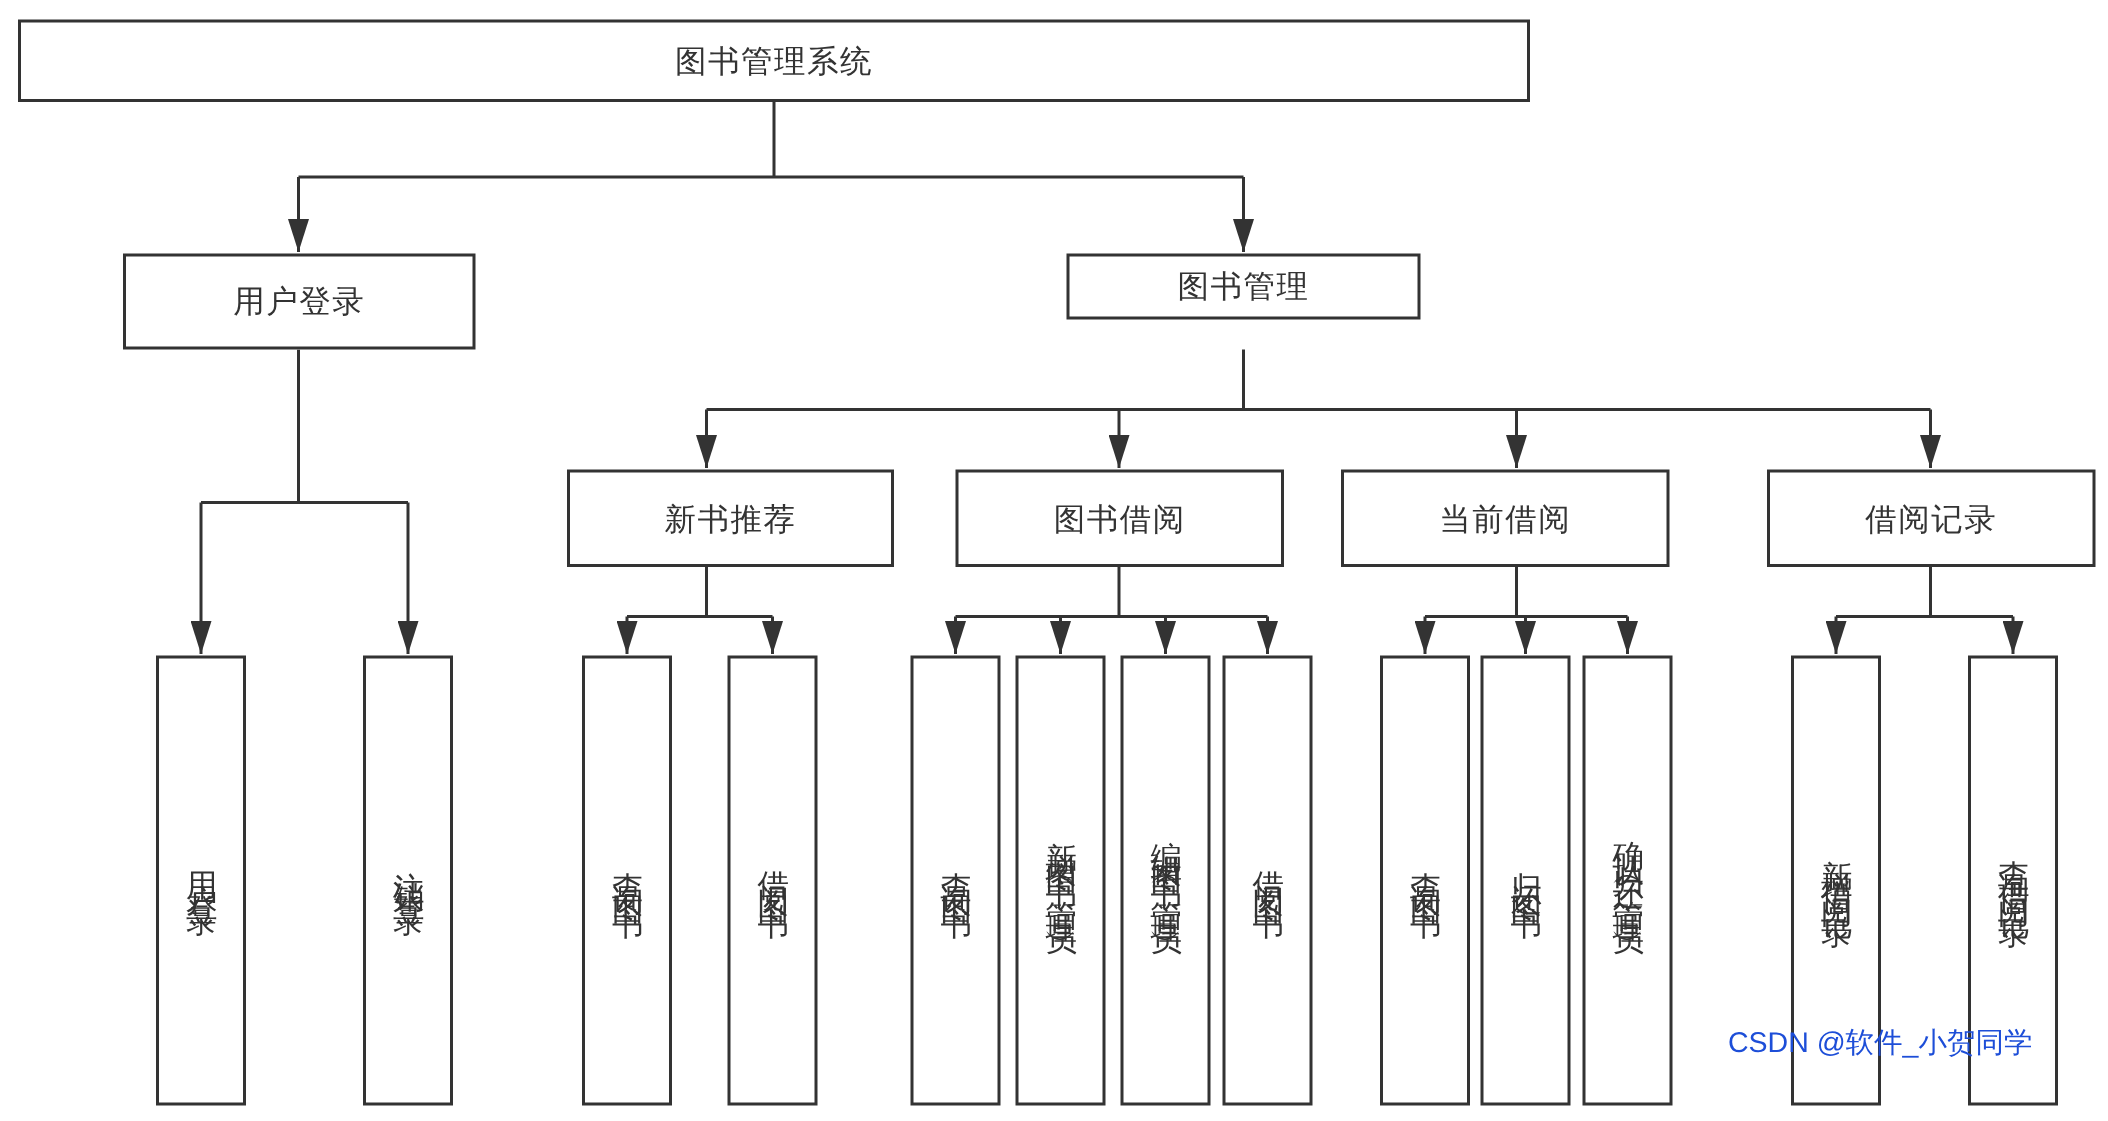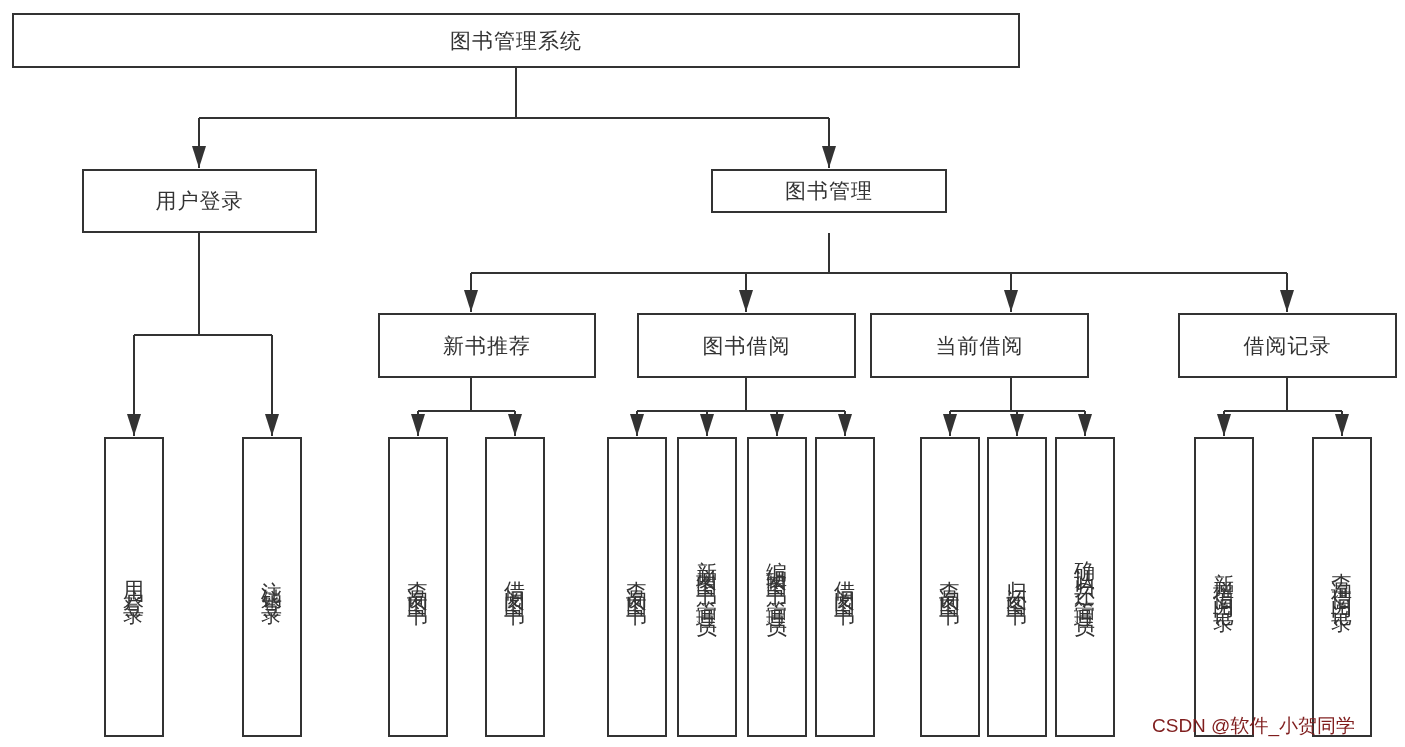--- a/index.html
+++ b/index.html
@@ -49,24 +49,23 @@
     font-size: 21px;
     letter-spacing: 8px;
     color: #333333;
     line-height: 1;
   }
   .watermark {
     position: absolute;
     left: 1152px;
     top: 682px;
     font-size: 19px;
-    color: #7f1d1d;
+    color: #1d4ed8;
     white-space: nowrap;
     z-index: 10;
-    margin-top: 31px;
   }
 </style>
 </head>
 <body>
 
 <div class="canvas">
 
   <svg class="connectors" width="1405" height="747" viewBox="0 0 1405 747" xmlns="http://www.w3.org/2000/svg">
     <defs>
       <marker id="arrow" markerUnits="userSpaceOnUse" markerWidth="22" markerHeight="14" refX="22" refY="7" orient="auto">
@@ -108,21 +107,21 @@
     <line class="ln" x1="1342" y1="411" x2="1342" y2="436" marker-end="url(#arrow)"></line>
   </svg>
 
   <div class="node" style="left:12px; top:13px; width:1008px; height:55px;">图书管理系统</div>
 
   <div class="node" style="left:82px; top:169px; width:235px; height:64px;">用户登录</div>
   <div class="node" style="left:711px; top:169px; width:236px; height:44px;">图书管理</div>
 
   <div class="node" style="left:362px; top:313px; width:218px; height:65px;margin-left:16px;">新书推荐</div>
   <div class="node" style="left:637px; top:313px; width:219px; height:65px;">图书借阅</div>
-  <div class="node" style="left:870px; top:313px; width:219px; height:65px;">当前借阅</div>
+  <div class="node" style="left:894px; top:313px; width:219px; height:65px;">当前借阅</div>
   <div class="node" style="left:1178px; top:313px; width:219px; height:65px;">借阅记录</div>
 
   <div class="leaf" style="left:104px; top:437px;">
     <span>用户登录</span>
   </div>
   <div class="leaf" style="left:242px; top:437px;">
     <span>注销登录</span>
   </div>
 
   <div class="leaf" style="left:388px; top:437px;">

